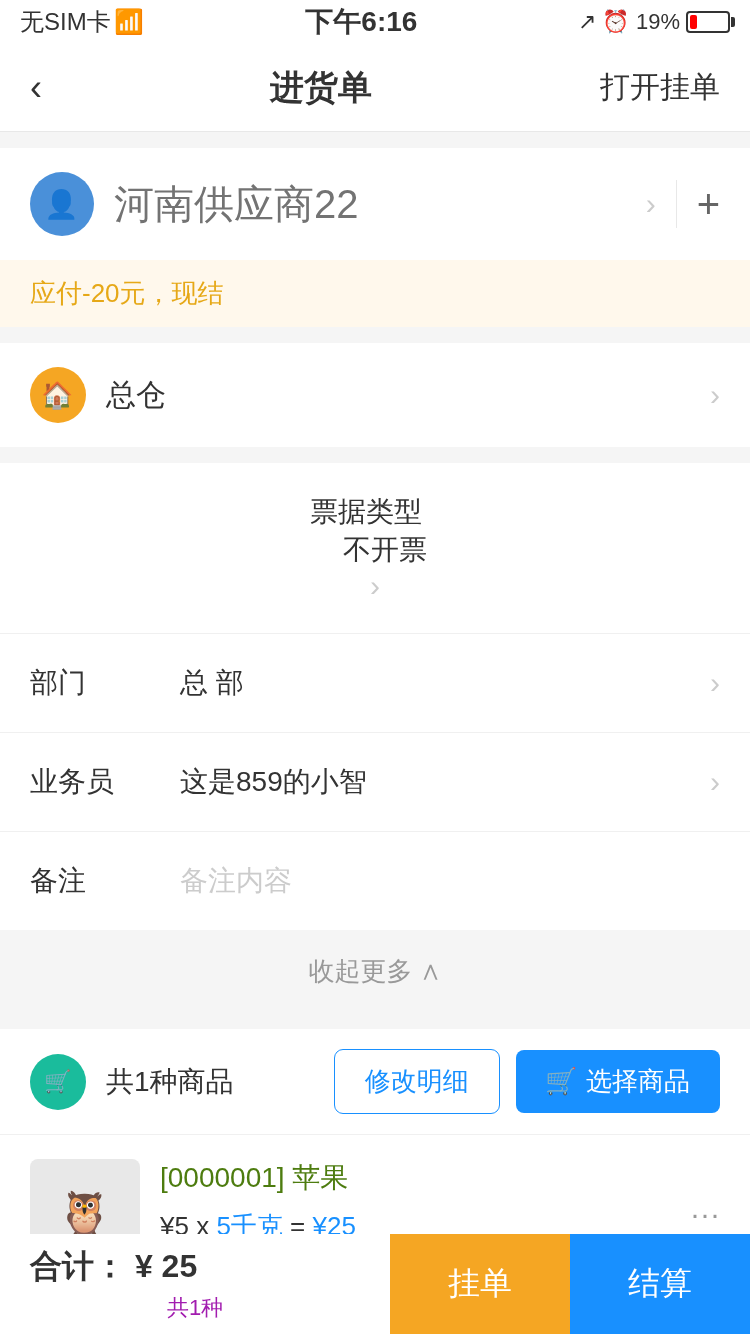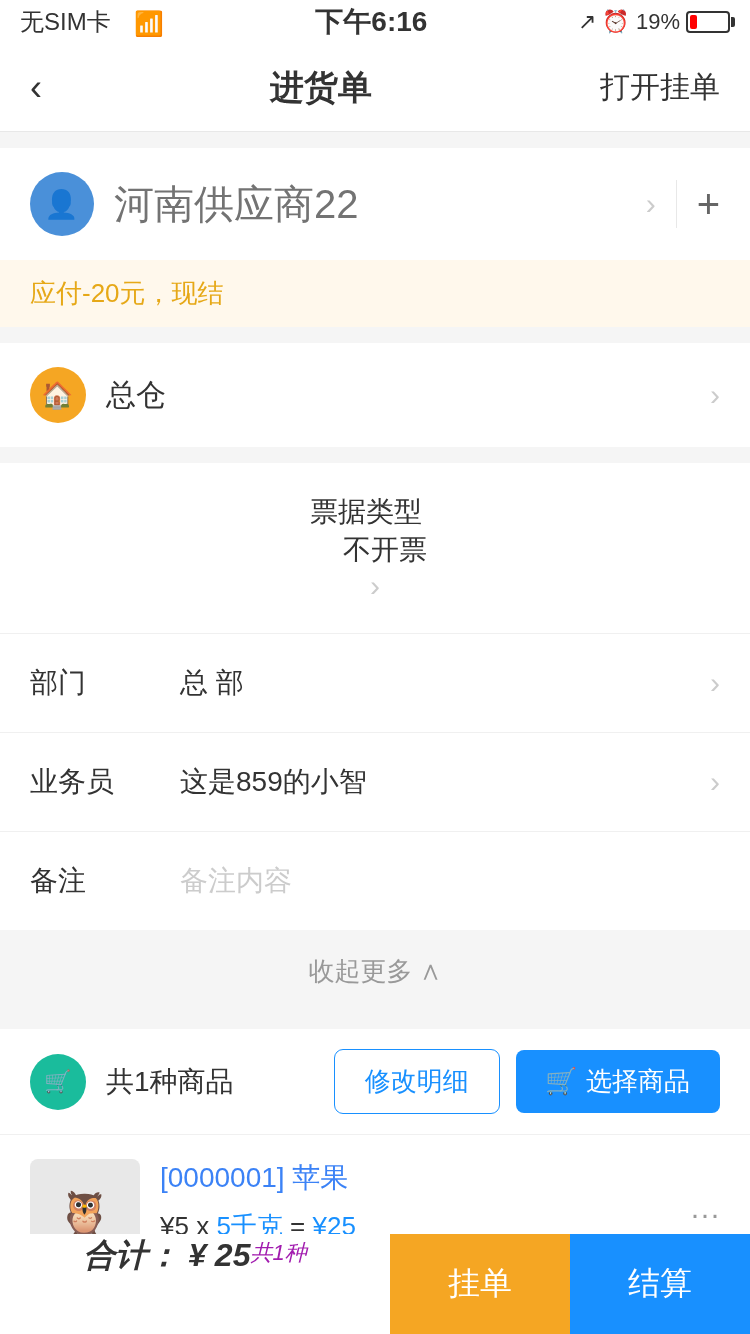--- a/index.html
+++ b/index.html
@@ -18,21 +18,21 @@
       width: 750px;
       height: 44px;
       background: #fff;
       display: flex;
       align-items: center;
       justify-content: space-between;
       padding: 0 20px;
       font-size: 24px;
       color: #333;
     }
-    .status-left { display: flex; align-items: flex-end; gap: 24px; }
+    .status-left { display: flex; align-items: center; gap: 4px; }
     .status-center { font-weight: 600; font-size: 28px; }
     .status-right { display: flex; align-items: center; gap: 6px; font-size: 22px; }
     .battery-icon {
       width: 44px; height: 22px; border: 2px solid #333; border-radius: 4px; position: relative; display: inline-flex; align-items: center; padding: 2px;
     }
     .battery-icon::after {
       content: ''; position: absolute; right: -7px; top: 50%; transform: translateY(-50%);
       width: 4px; height: 10px; background: #333; border-radius: 0 2px 2px 0;
     }
     .battery-fill { height: 100%; width: 20%; background: red; border-radius: 2px; }
@@ -155,42 +155,41 @@
       gap: 20px;
       border-top: 1px solid #f0f0f0;
     }
     .product-thumb {
       width: 110px; height: 110px; background: #e8e8e8; border-radius: 8px;
       display: flex; align-items: center; justify-content: center; flex-shrink: 0;
       overflow: hidden;
     }
     .owl-icon { font-size: 44px; color: #aaa; }
     .product-info { flex: 1; }
-    .product-name { font-size: 28px; color: #3b82f6; margin-bottom: 12px; }
+    .product-name { font-size: 28px; color: #4d7c0f; margin-bottom: 12px; }
     .product-price { font-size: 26px; color: #333; }
     .price-highlight { color: #1890ff; }
     .more-btn { font-size: 30px; color: #999; cursor: pointer; align-self: center; }
 
     
     .bottom-bar {
       position: fixed;
       bottom: 0;
       width: 750px;
       height: 100px;
       display: flex;
       align-items: stretch;
     }
     .bottom-total {
       flex: 1;
       background: #fff;
       display: flex;
-      flex-direction: row;
+      flex-direction: column;
       justify-content: center;
       padding: 0 30px;
-      font-style: italic;
     }
     .total-amount { font-size: 32px; color: #333; }
     .total-amount span { font-weight: 700; }
     .total-count { font-size: 22px; color: #a21caf; margin-top: 4px; text-align: center; }
     .btn-hang {
       width: 180px; background: #f5a623; color: #fff;
       display: flex; align-items: center; justify-content: center;
       font-size: 32px; cursor: pointer; border: none;
     }
     .btn-settle {

